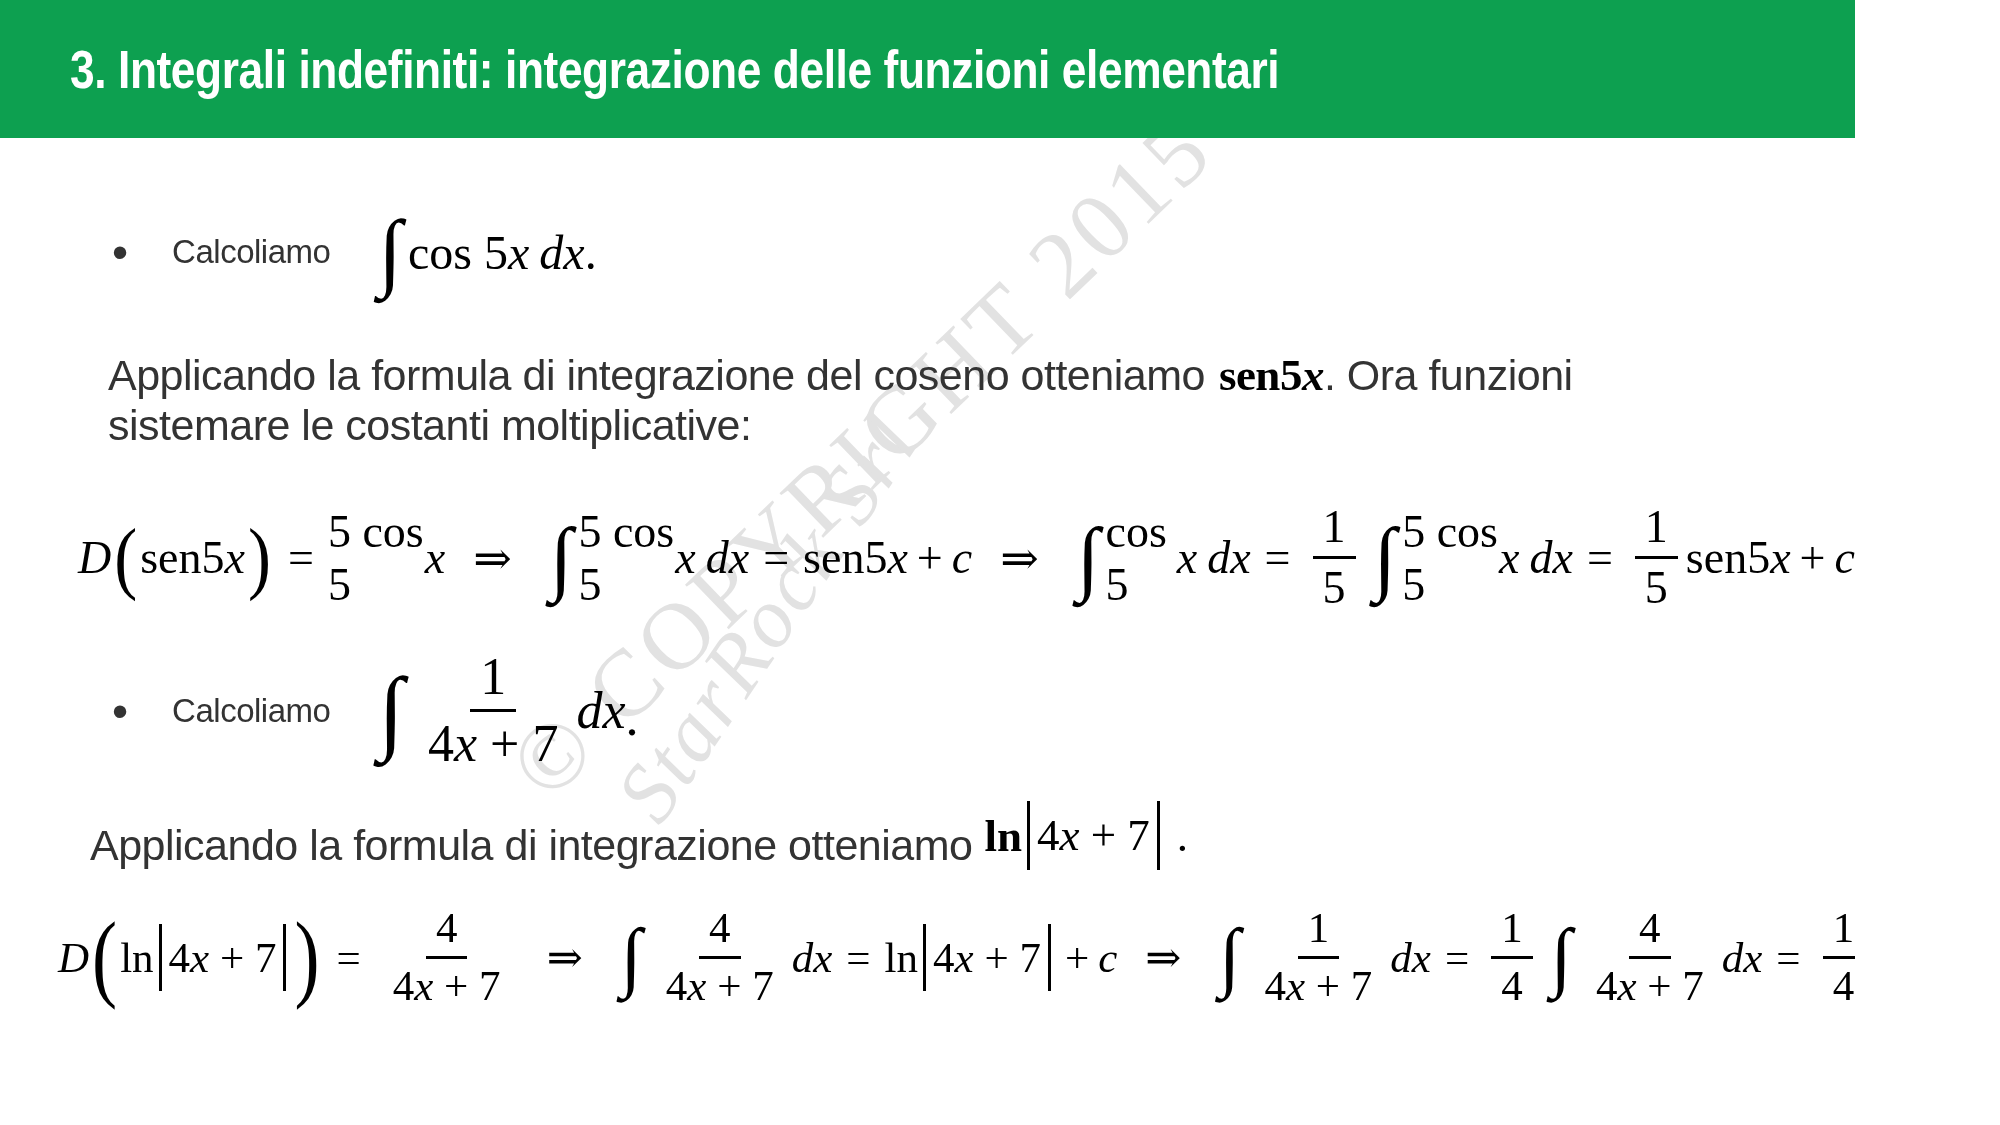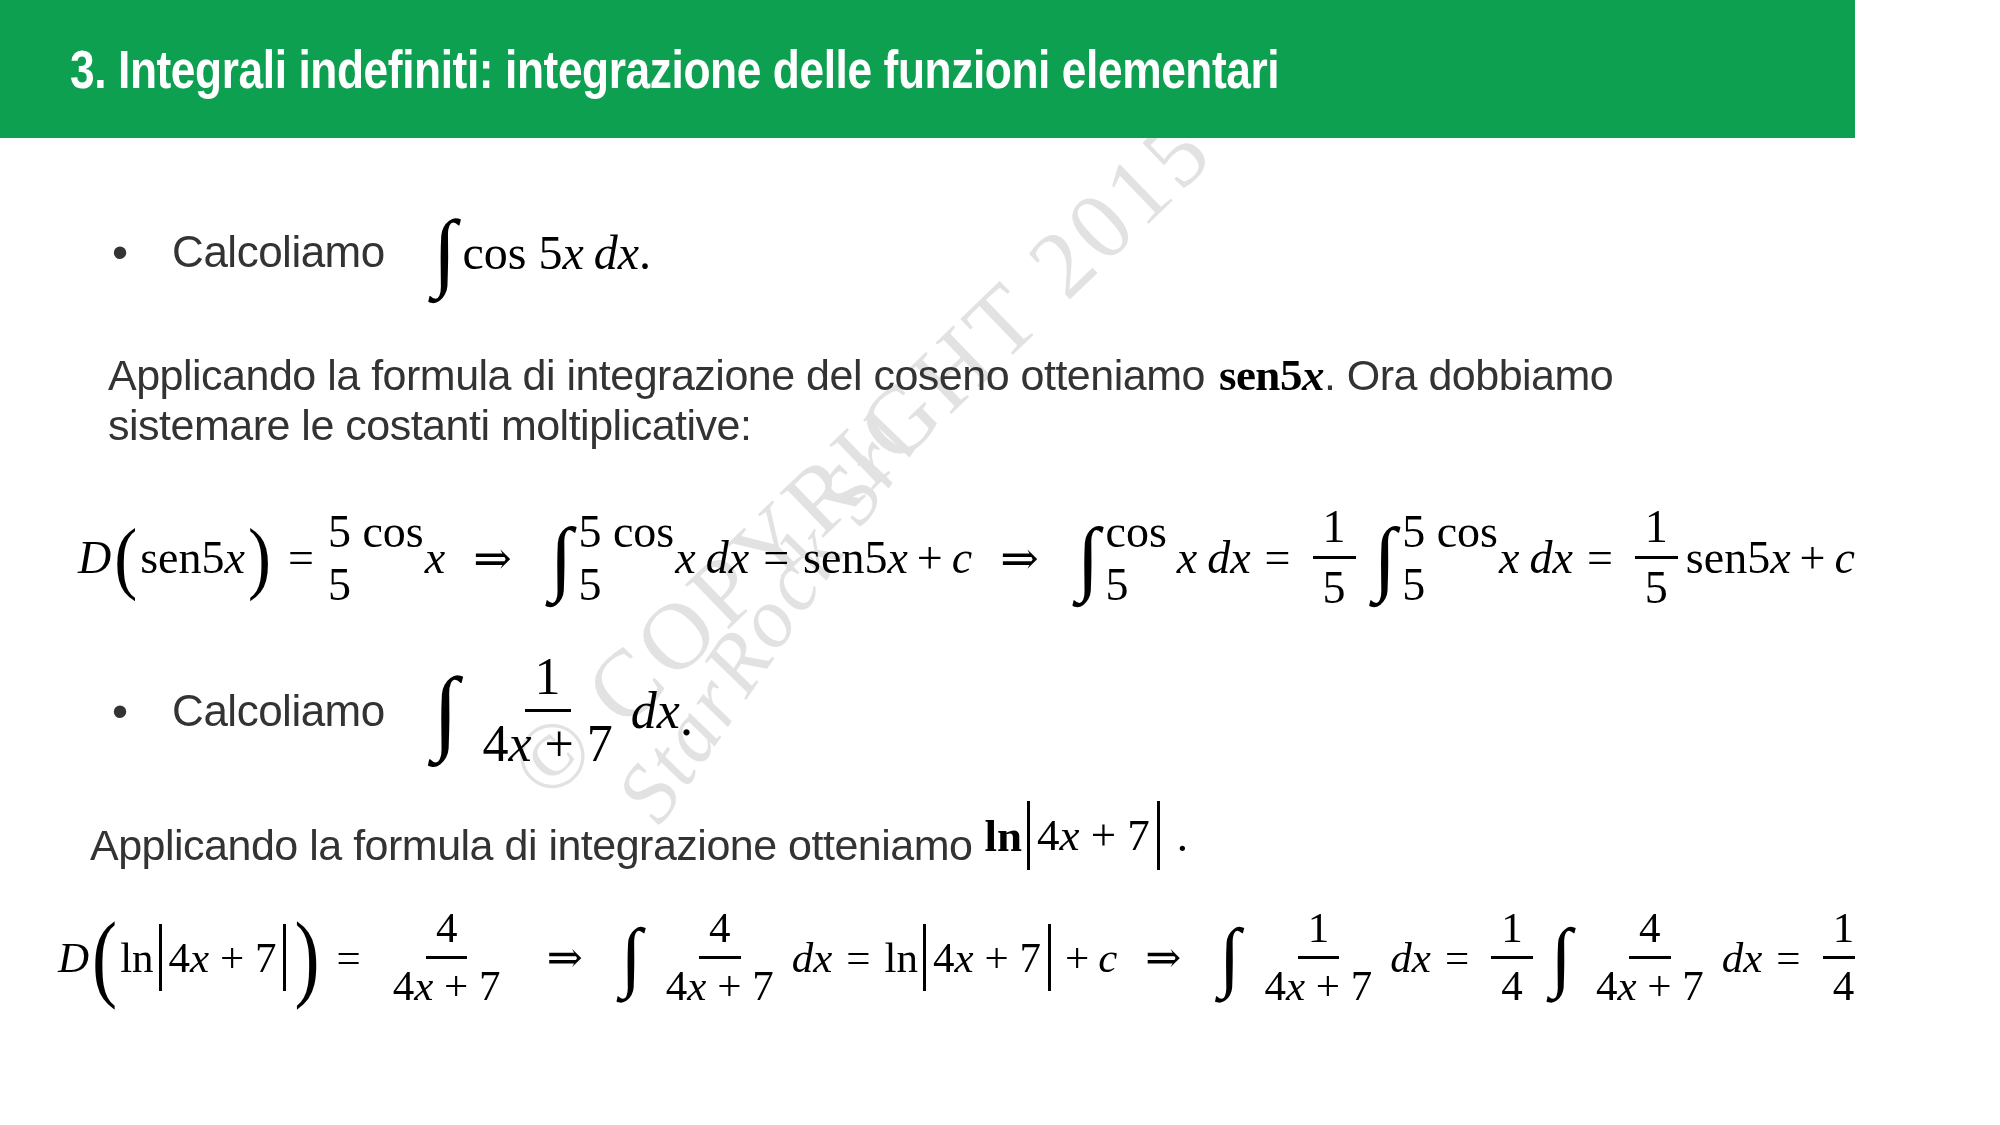--- a/index.html
+++ b/index.html
@@ -22,21 +22,21 @@
   .watermark {
     position:absolute; color:#e2e2e2; font-family:"Liberation Serif", serif;
     white-space:nowrap; z-index:0; user-select:none;
   }
   .wm1 { left:395px; top:402px; font-size:95px; letter-spacing:5px; transform:rotate(-44deg); }
   .wm2 { left:533px; top:568px; font-size:85px; font-style:italic; letter-spacing:3px; transform:rotate(-56deg); }
   
   .sans { font-weight:300; letter-spacing:-0.5px; color:#333; }
   .row { position:absolute; display:flex; align-items:center; z-index:1; }
   .bullet { font-size:46px; color:#333; margin-right:44px; }
-  .blabel { font-size:44px; margin-right:32px; }
+  .blabel { font-size:33px; margin-right:32px; }
   .para { position:absolute; z-index:1; font-size:43px; line-height:50px; }
   .p1 { left:108px; top:350px; width:1760px; }
   .p2 { left:90px; top:775px; height:95px; display:flex; align-items:flex-end; }
   
   .mathline {
     display:inline-flex; align-items:center; color:#000;
     font-family:"Liberation Serif","DejaVu Serif",serif;
   }
   .rm { font-style:normal; }
   .it { font-style:italic; }
@@ -84,21 +84,21 @@
       <span class="it">x</span>
       <span class="it dxs">dx</span>
       <span class="rm">.</span>
     </span>
   </div>
 
   <div class="para p1 sans">
     <div><span>Applicando la formula di integrazione del coseno otteniamo</span><span class="mathline im1">
           <span class="rm bf">sen5</span>
           <span class="it bf">x</span>
-        </span><span>. Ora dobbiamo</span></div>
+        </span><span>. Ora funzioni</span></div>
     <div><span>sistemare le costanti moltiplicative:</span></div>
   </div>
 
   <div class="row mathline f1">
     <span class="it">D</span>
     <span class="bigp">(</span>
     <span class="rm">sen5</span>
     <span class="it">x</span>
     <span class="bigp">)</span>
     <span class="eq">=</span>

